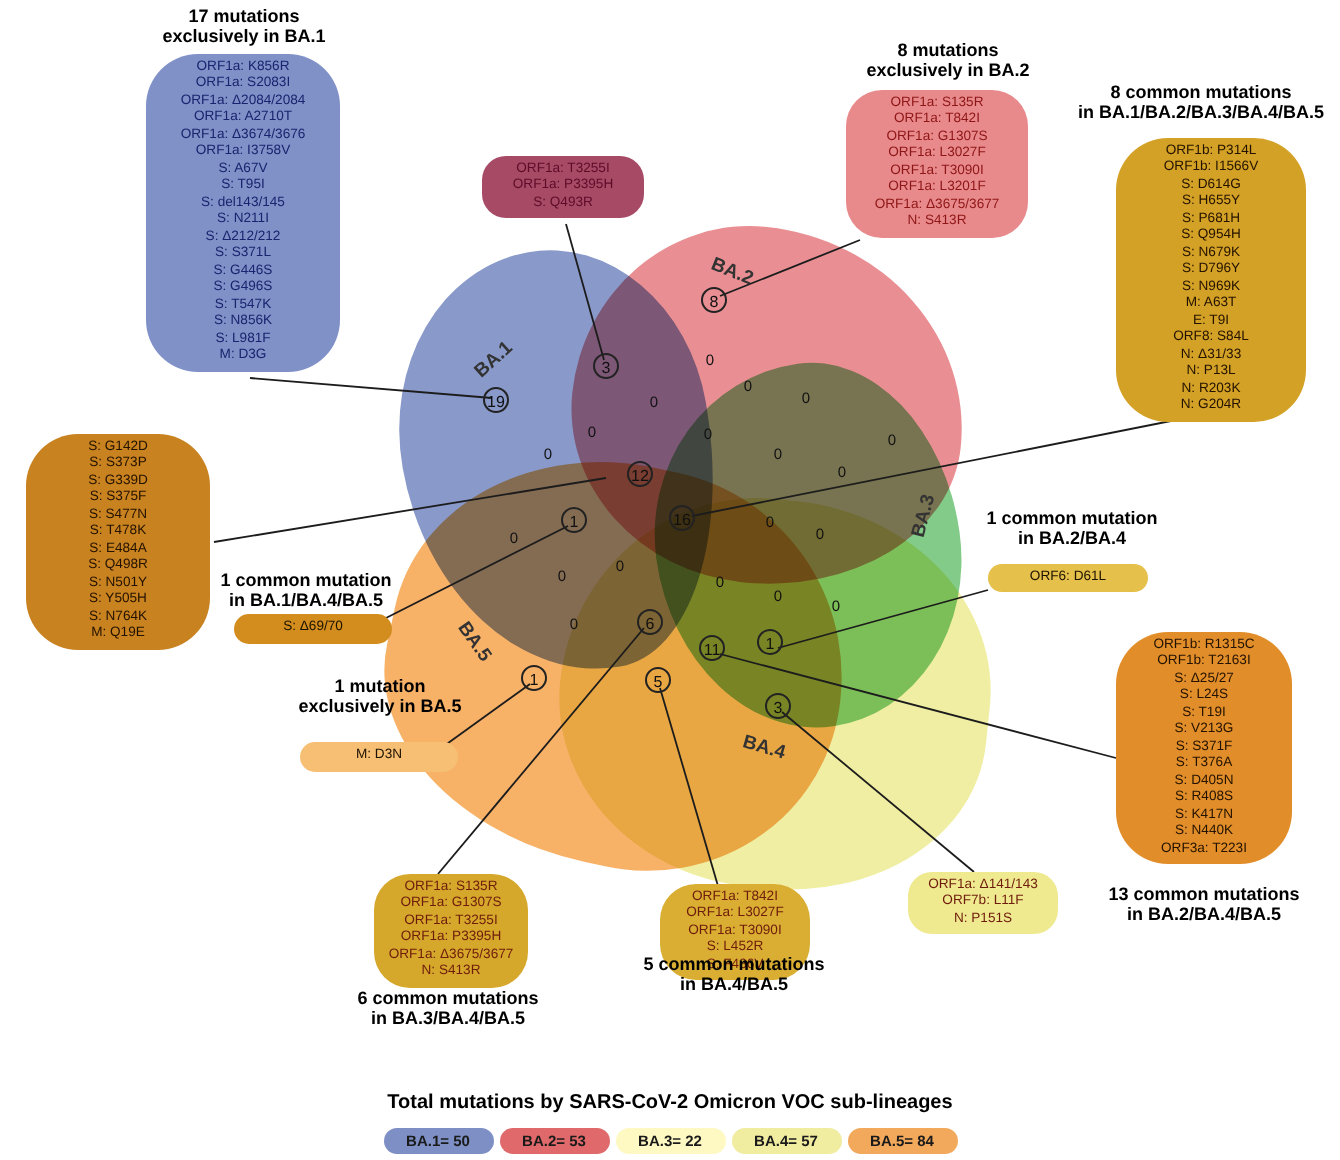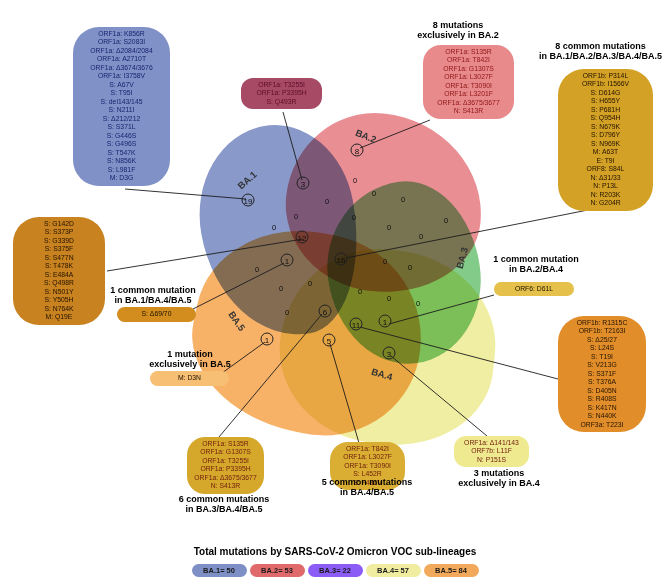--- a/index.html
+++ b/index.html
@@ -86,39 +86,41 @@
   <span class="cnt" style="left:355px;top:180px">0</span>
   <span class="cnt" style="left:327px;top:201px">0</span>
   <span class="cnt" style="left:374px;top:193px">0</span>
   <span class="cnt" style="left:403px;top:199px">0</span>
   <span class="cnt" style="left:296px;top:216px">0</span>
   <span class="cnt" style="left:354px;top:217px">0</span>
   <span class="cnt" style="left:274px;top:227px">0</span>
   <span class="cnt" style="left:389px;top:227px">0</span>
   <span class="cnt" style="left:446px;top:220px">0</span>
   <span class="cnt" style="left:421px;top:236px">0</span>
-  <span class="cnt circled" style="left:302px;top:237px">12</span>
+  <span class="cnt circled" style="left:320px;top:237px">12</span>
   <span class="cnt circled" style="left:341px;top:259px">16</span>
   <span class="cnt circled" style="left:287px;top:260px">1</span>
   <span class="cnt" style="left:257px;top:269px">0</span>
   <span class="cnt" style="left:385px;top:261px">0</span>
   <span class="cnt" style="left:410px;top:267px">0</span>
   <span class="cnt" style="left:281px;top:288px">0</span>
   <span class="cnt" style="left:310px;top:283px">0</span>
   <span class="cnt" style="left:360px;top:291px">0</span>
   <span class="cnt" style="left:389px;top:298px">0</span>
   <span class="cnt" style="left:418px;top:303px">0</span>
   <span class="cnt" style="left:287px;top:312px">0</span>
   <span class="cnt circled" style="left:325px;top:311px">6</span>
   <span class="cnt circled" style="left:356px;top:324px">11</span>
   <span class="cnt circled" style="left:385px;top:321px">1</span>
   <span class="cnt circled" style="left:267px;top:339px">1</span>
   <span class="cnt circled" style="left:329px;top:340px">5</span>
   <span class="cnt circled" style="left:389px;top:353px">3</span>
 
+  <div class="ann-title" style="left:47px;top:3px;width:150px">17 mutations
+exclusively in BA.1</div>
   <div class="mutbox r26 tx-navy" style="left: 73px; top: 27px; width: 97px; background: rgb(128, 145, 200);">
     <div>
         <div class="mut">ORF1a: K856R</div>
         <div class="mut">ORF1a: S2083I</div>
         <div class="mut">ORF1a: Δ2084/2084</div>
         <div class="mut">ORF1a: A2710T</div>
         <div class="mut">ORF1a: Δ3674/3676</div>
         <div class="mut">ORF1a: I3758V</div>
         <div class="mut">S: A67V</div>
         <div class="mut">S: T95I</div>
@@ -153,21 +155,21 @@
   </div>
 
   <div class="mutbox r12 tx-maroon" style="left: 241px; top: 78px; width: 81px; background: rgb(166, 74, 102);">
     <div>
         <div class="mut">ORF1a: T3255I</div>
         <div class="mut">ORF1a: P3395H</div>
         <div class="mut">S: Q493R</div>
       </div>
   </div>
 
-  <div class="ann-title" style="left:388px;top:20px;width:140px">8 mutations
+  <div class="ann-title" style="left:404px;top:20px;width:140px">8 mutations
 exclusively in BA.2</div>
   <div class="mutbox r18 tx-dred" style="left: 423px; top: 45px; width: 91px; background: rgb(232, 137, 139);">
     <div>
         <div class="mut">ORF1a: S135R</div>
         <div class="mut">ORF1a: T842I</div>
         <div class="mut">ORF1a: G1307S</div>
         <div class="mut">ORF1a: L3027F</div>
         <div class="mut">ORF1a: T3090I</div>
         <div class="mut">ORF1a: L3201F</div>
         <div class="mut">ORF1a: Δ3675/3677</div>
@@ -216,30 +218,30 @@
         <div class="mut">S: V213G</div>
         <div class="mut">S: S371F</div>
         <div class="mut">S: T376A</div>
         <div class="mut">S: D405N</div>
         <div class="mut">S: R408S</div>
         <div class="mut">S: K417N</div>
         <div class="mut">S: N440K</div>
         <div class="mut">ORF3a: T223I</div>
       </div>
   </div>
+  <div class="ann-title" style="left:537px;top:442px;width:130px">13 common mutations
+in BA.2/BA.4/BA.5</div>
 
   <div class="mutbox r12 tx-rust" style="left: 454px; top: 436px; width: 75px; background: rgb(239, 233, 143);">
     <div>
         <div class="mut">ORF1a: Δ141/143</div>
         <div class="mut">ORF7b: L11F</div>
         <div class="mut">N: P151S</div>
       </div>
   </div>
-  <div class="ann-title" style="left:434px;top:468px;width:130px">3 mutations
-exclusively in BA.4</div>
 
   <div class="mutbox r18 tx-rust" style="left: 330px; top: 442px; width: 75px; background: rgb(217, 174, 51);">
     <div>
         <div class="mut">ORF1a: T842I</div>
         <div class="mut">ORF1a: L3027F</div>
         <div class="mut">ORF1a: T3090I</div>
         <div class="mut">S: L452R</div>
         <div class="mut">S: F486V</div>
       </div>
   </div>
@@ -260,30 +262,30 @@
 in BA.3/BA.4/BA.5</div>
 
   <div class="ann-title" style="left:93px;top:285px;width:120px">1 common mutation
 in BA.1/BA.4/BA.5</div>
   <div class="mutbox r8 pill tx-black" style="left: 117px; top: 307px; width: 79px; height: 15px; background: rgb(210, 141, 30);">
     <div>
         <div class="mut">S: Δ69/70</div>
       </div>
   </div>
 
-  <div class="ann-title" style="left:130px;top:349px;width:120px">1 mutation
+  <div class="ann-title" style="left:130px;top:338px;width:120px">1 mutation
 exclusively in BA.5</div>
   <div class="mutbox r8 pill tx-black" style="left: 150px; top: 371px; width: 79px; height: 15px; background: rgb(247, 191, 115);">
     <div>
         <div class="mut">M: D3N</div>
       </div>
   </div>
 
   <div class="legend-title">Total mutations by SARS-CoV-2 Omicron VOC sub-lineages</div>
   <div class="legend-row">
     <div class="legend-pill" style="background: rgb(125, 143, 197);">BA.1= 50</div>
     <div class="legend-pill" style="background: rgb(224, 106, 107);">BA.2= 53</div>
-    <div class="legend-pill" style="background: #8b5cf6;">BA.3= 22</div>
+    <div class="legend-pill" style="background: #fef9c3;">BA.3= 22</div>
     <div class="legend-pill" style="background: rgb(240, 237, 160);">BA.4= 57</div>
     <div class="legend-pill" style="background: rgb(243, 169, 92);">BA.5= 84</div>
   </div>
 
 </div>
 
 </body></html>

